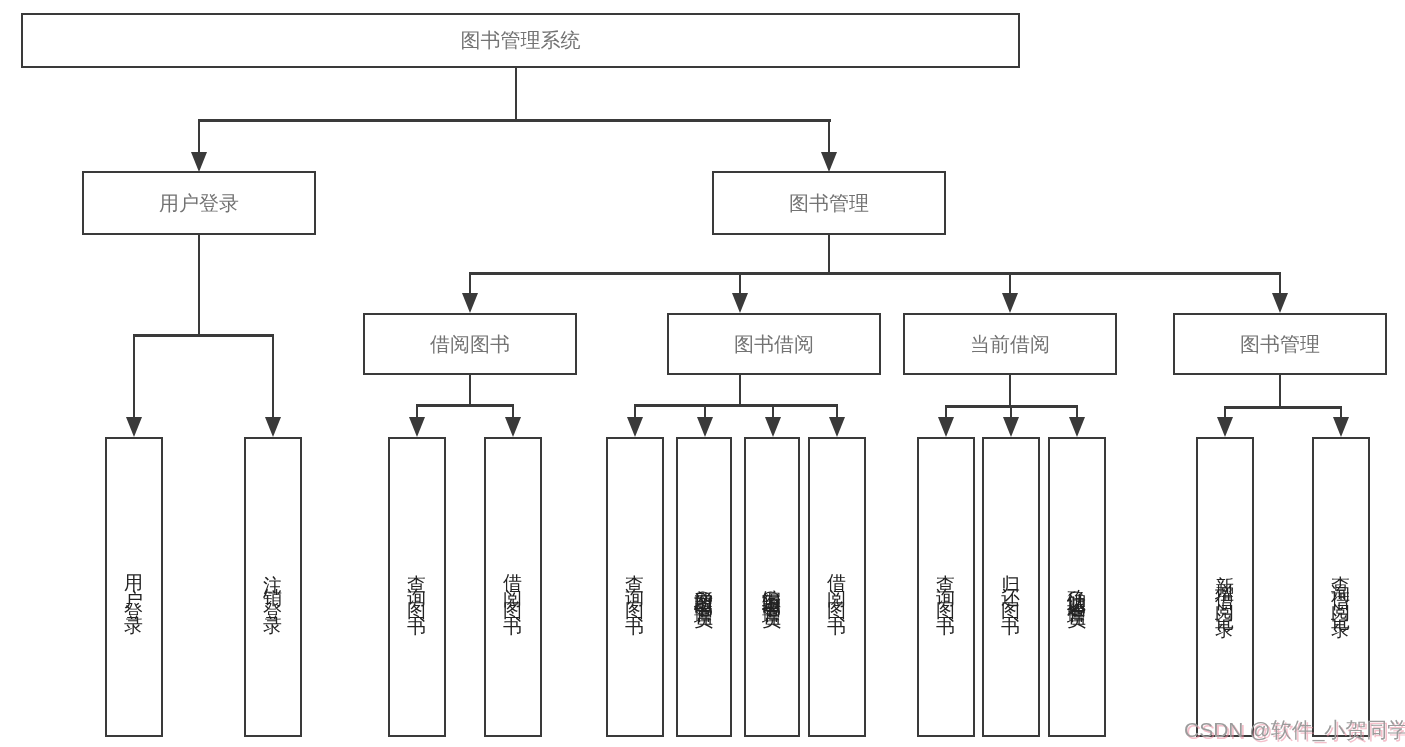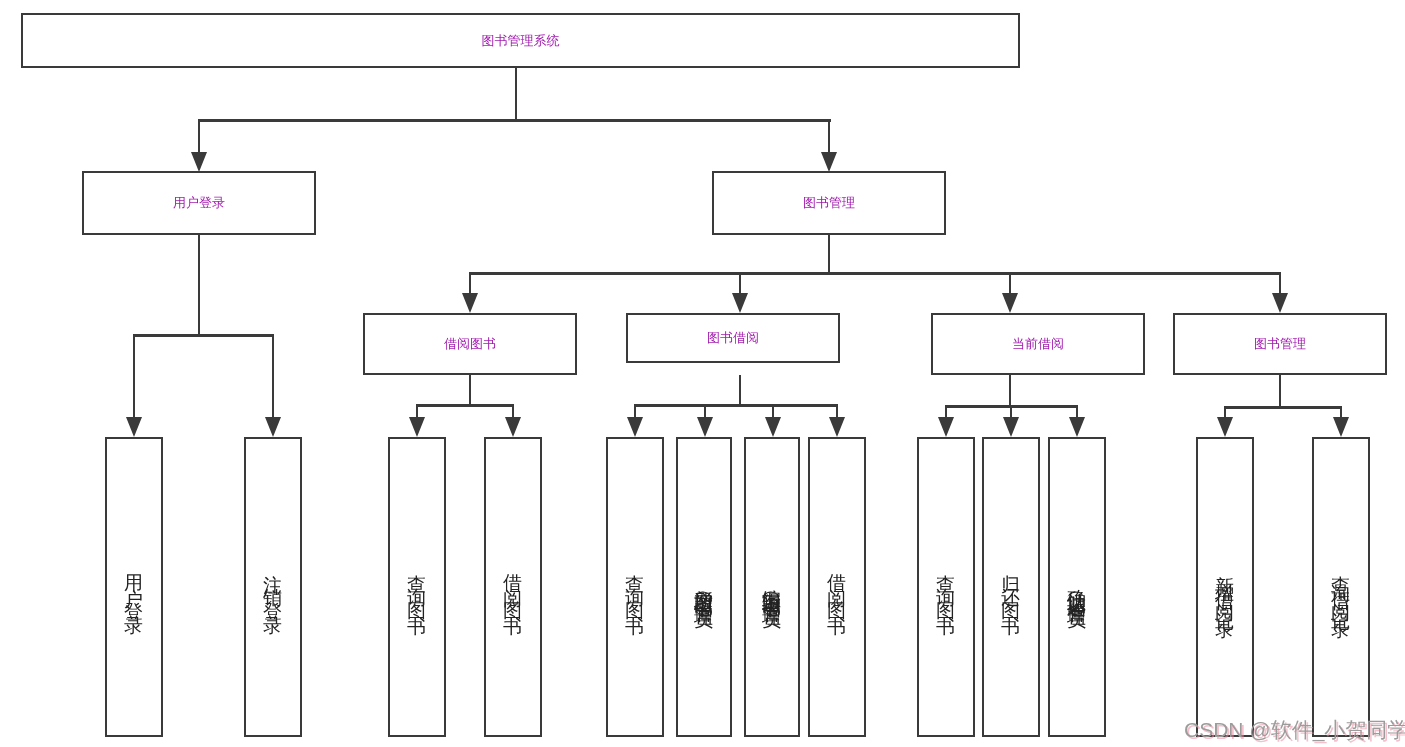--- a/index.html
+++ b/index.html
@@ -6,21 +6,21 @@
   body{
     width:1405px;height:747px;position:relative;overflow:hidden;
     background:#ffffff;
     font-family:"Liberation Sans", sans-serif;
   }
   .box{
     position:absolute;box-sizing:border-box;
     border:2.5px solid #3a3a3a;background:#ffffff;
     display:flex;align-items:center;justify-content:center;
   }
-  .hlabel{font-size:13px;color:#a21caf;white-space:nowrap;}
+  .hlabel{font-size:20px;color:#737373;white-space:nowrap;}
   .vlabel{
     writing-mode:vertical-rl;text-orientation:mixed;
     font-size:19px;color:#222222;line-height:1;
   }
   .ls4{letter-spacing:14px;}
   .ls6{letter-spacing:9px;}
   .ls9{letter-spacing:3px;}
   .line{position:absolute;background:#3a3a3a;}
   .arrow{
     position:absolute;width:0;height:0;
@@ -71,24 +71,24 @@
   <div class="line" style="left:1008.75px;top:272px;width:2.5px;height:25px;"></div>
   <div class="line" style="left:1278.75px;top:272px;width:2.5px;height:25px;"></div>
   <div class="arrow" style="left:462px;top:293px;"></div>
   <div class="arrow" style="left:732px;top:293px;"></div>
   <div class="arrow" style="left:1002px;top:293px;"></div>
   <div class="arrow" style="left:1272px;top:293px;"></div>
 
   <div class="box" style="left:363px;top:313px;width:214px;height:62px;">
     <span class="hlabel">借阅图书</span>
   </div>
-  <div class="box" style="left:626px;top:313px;width:214px;height:50px;">
+  <div class="box" style="left:667px;top:313px;width:214px;height:62px;">
     <span class="hlabel">图书借阅</span>
   </div>
-  <div class="box" style="left:903px;top:313px;width:214px;height:62px;margin-left:28px;">
+  <div class="box" style="left:903px;top:313px;width:214px;height:62px;">
     <span class="hlabel">当前借阅</span>
   </div>
   <div class="box" style="left:1173px;top:313px;width:214px;height:62px;">
     <span class="hlabel">图书管理</span>
   </div>
 
   <div class="line" style="left:468.75px;top:375px;width:2.5px;height:31px;"></div>
   <div class="line" style="left:415.75px;top:404px;width:98.5px;height:2.5px;"></div>
   <div class="line" style="left:415.75px;top:404px;width:2.5px;height:15px;"></div>
   <div class="line" style="left:511.75px;top:404px;width:2.5px;height:15px;"></div>

